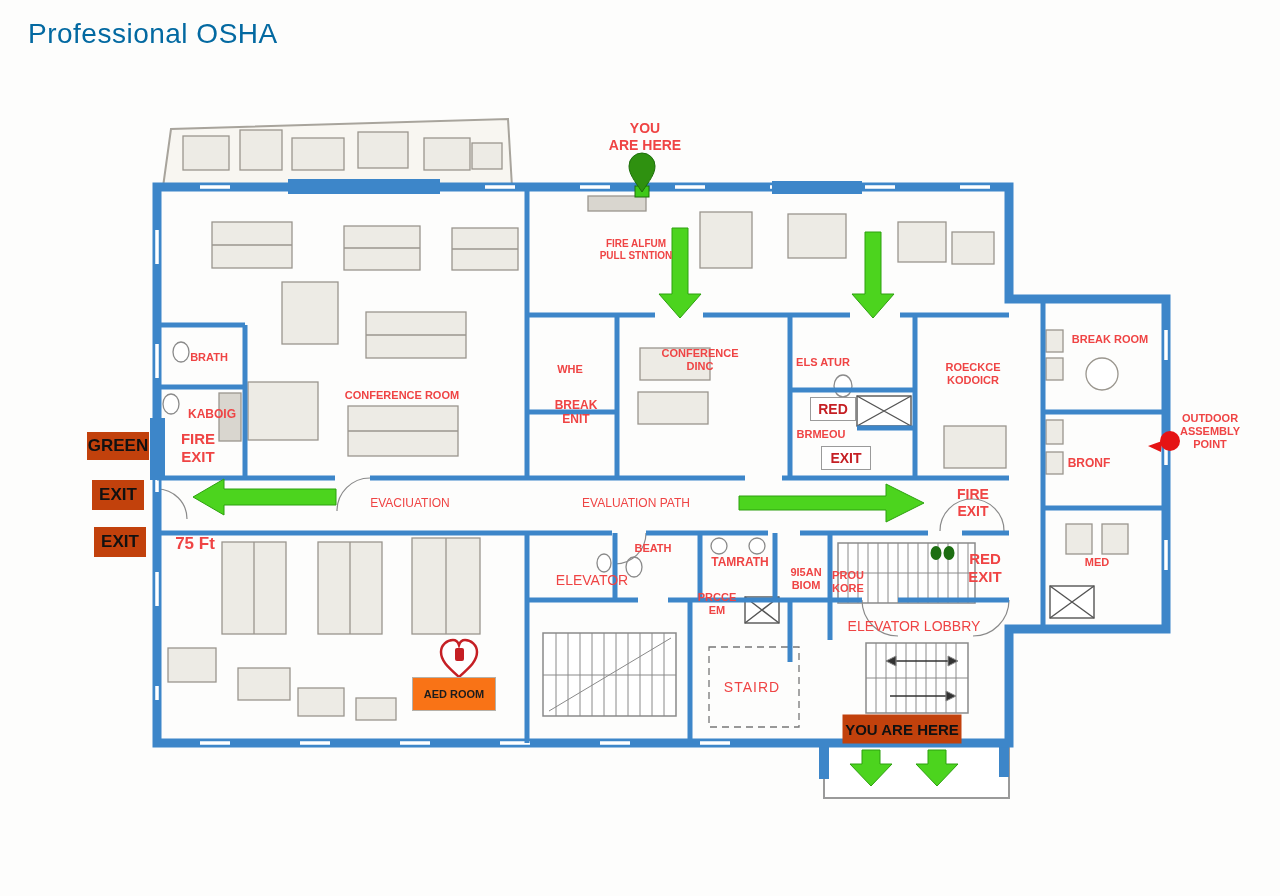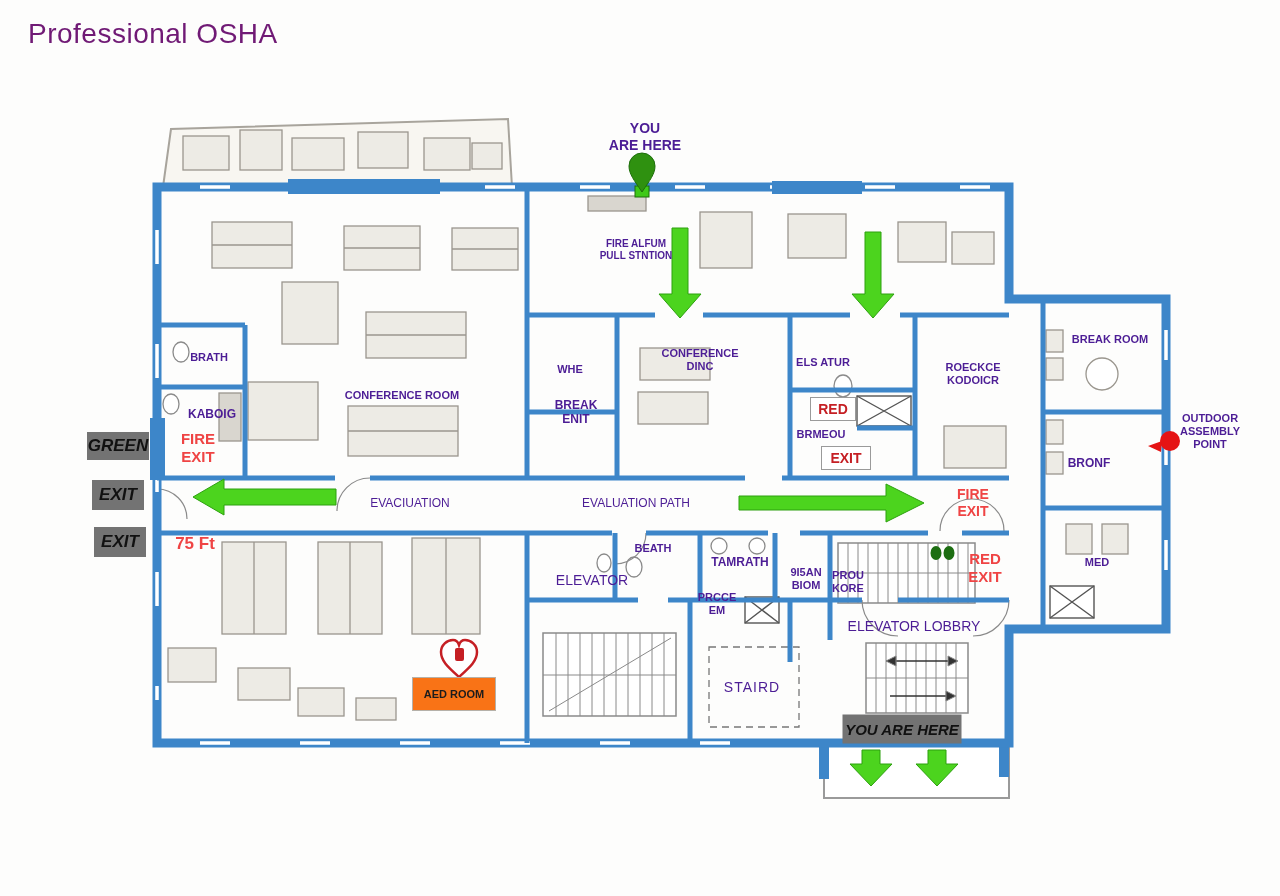--- a/index.html
+++ b/index.html
@@ -1,28 +1,28 @@
 <!DOCTYPE html>
 <html><head>
 <meta charset="utf-8">
 <style>
   html,body{margin:0;padding:0;background:#fbfbfa;}
   .stage{position:relative;width:1280px;height:896px;background:#fdfdfc;overflow:hidden;
          font-family:"Liberation Sans",sans-serif;}
-  .title{position:absolute;left:28px;top:18px;font-size:28px;font-weight:500;color:#701a75;
+  .title{position:absolute;left:28px;top:18px;font-size:28px;font-weight:500;color:#0369a1;
          letter-spacing:.5px;}
-  .lbl{position:absolute;transform:translate(-50%,-50%);color:#4c1d95;text-align:center;
+  .lbl{position:absolute;transform:translate(-50%,-50%);color:#ef4444;text-align:center;
        white-space:pre-line;line-height:1.2;}
   .s10{font-size:10px}.s11{font-size:11px}.s12{font-size:12px}.s13{font-size:11px}
   .s14{font-size:14px}.s15{font-size:15px}.s16{font-size:12px}.s17{font-size:17px}
   .w6{font-weight:600}.bold{font-weight:700}
   .red{color:#ef4444}
   .badge{position:absolute;transform:translate(-50%,-50%);display:flex;align-items:center;
-         justify-content:center;background:#737373;color:#111;font-weight:600;
-         white-space:nowrap;font-style:italic;}
+         justify-content:center;background:#c2410c;color:#111;font-weight:600;
+         white-space:nowrap;}
   .wbox{position:absolute;transform:translate(-50%,-50%);display:flex;align-items:center;
         justify-content:center;background:#fff;border:1.5px solid #9a9a9a;font-weight:700;
         color:#c51f24;white-space:nowrap;}
   .roombox{position:absolute;transform:translate(-50%,-50%);display:flex;align-items:center;
         justify-content:center;background:#f97316;border:1px solid #b5b1a9;color:#1c1c1c;
         font-weight:700;white-space:nowrap;}
   .ls1{letter-spacing:1px}
   svg{position:absolute;left:0;top:0;}
 </style>
 </head>

